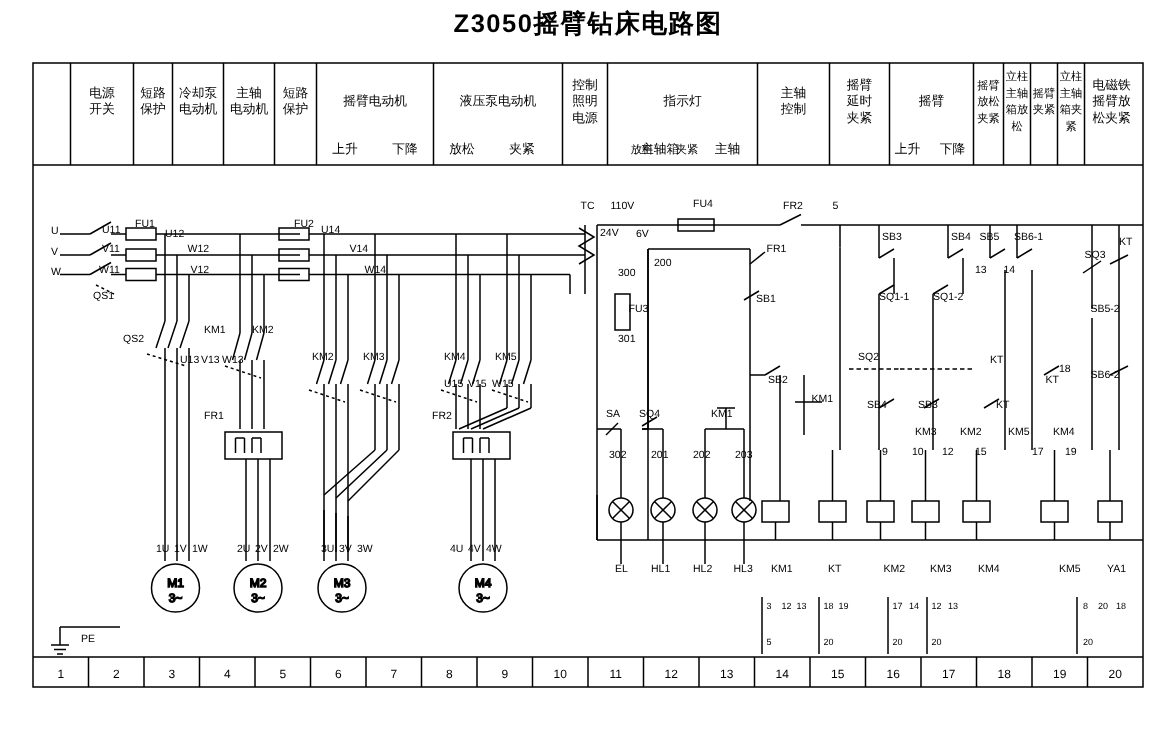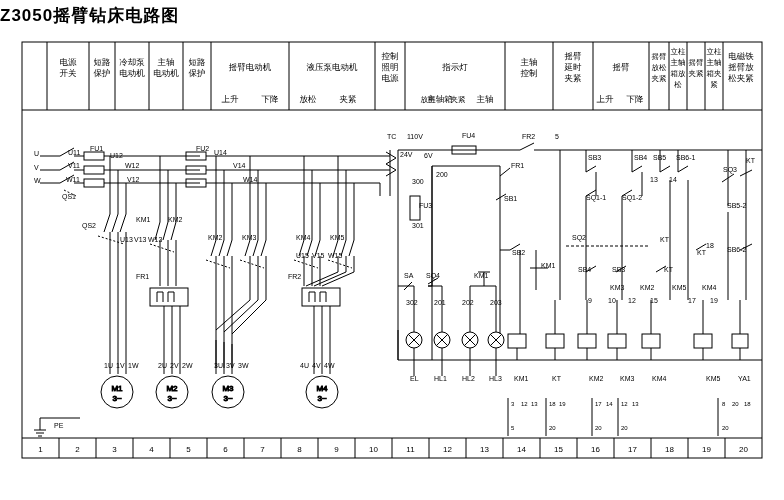--- a/index.html
+++ b/index.html
@@ -1,18 +1,18 @@
 <!DOCTYPE html>
 <html><head>
 <meta charset="utf-8">
 <style>
   html,body{margin:0;padding:0;background:#fff;}
   body{width:784px;height:500px;font-family:"Liberation Sans",sans-serif;color:#000;}
   #sheet{position:relative;width:784px;height:500px;overflow:hidden;}
-  #title{position:absolute;left:0;top:4px;width:784px;text-align:left;font-size:17px;font-weight:bold;letter-spacing:1px;}
+  #title{position:absolute;left:0;top:4px;width:784px;text-align:center;font-size:17px;font-weight:bold;letter-spacing:1px;}
   svg{position:absolute;left:0;top:0;}
   .lbl{font-family:"Liberation Sans",sans-serif;font-size:7px;fill:#000;}
   .lbl6{font-family:"Liberation Sans",sans-serif;font-size:6px;fill:#000;}
   .hdr{font-family:"Liberation Sans",sans-serif;font-size:8.5px;fill:#000;}
   .hdrs{font-family:"Liberation Sans",sans-serif;font-size:7.5px;fill:#000;}
   .num{font-family:"Liberation Sans",sans-serif;font-size:8px;fill:#000;}
   .mot{font-family:"Liberation Sans",sans-serif;font-size:8px;fill:#000;}
 </style>
 </head>
 <body>

